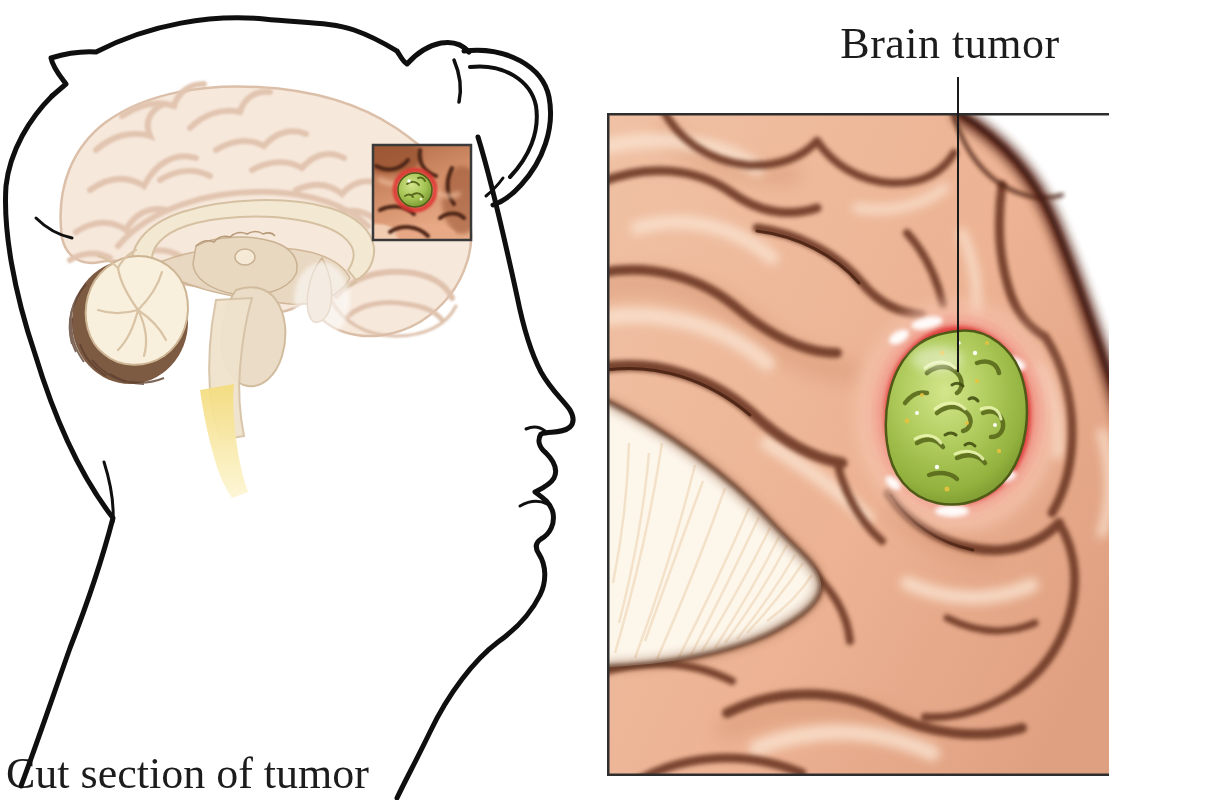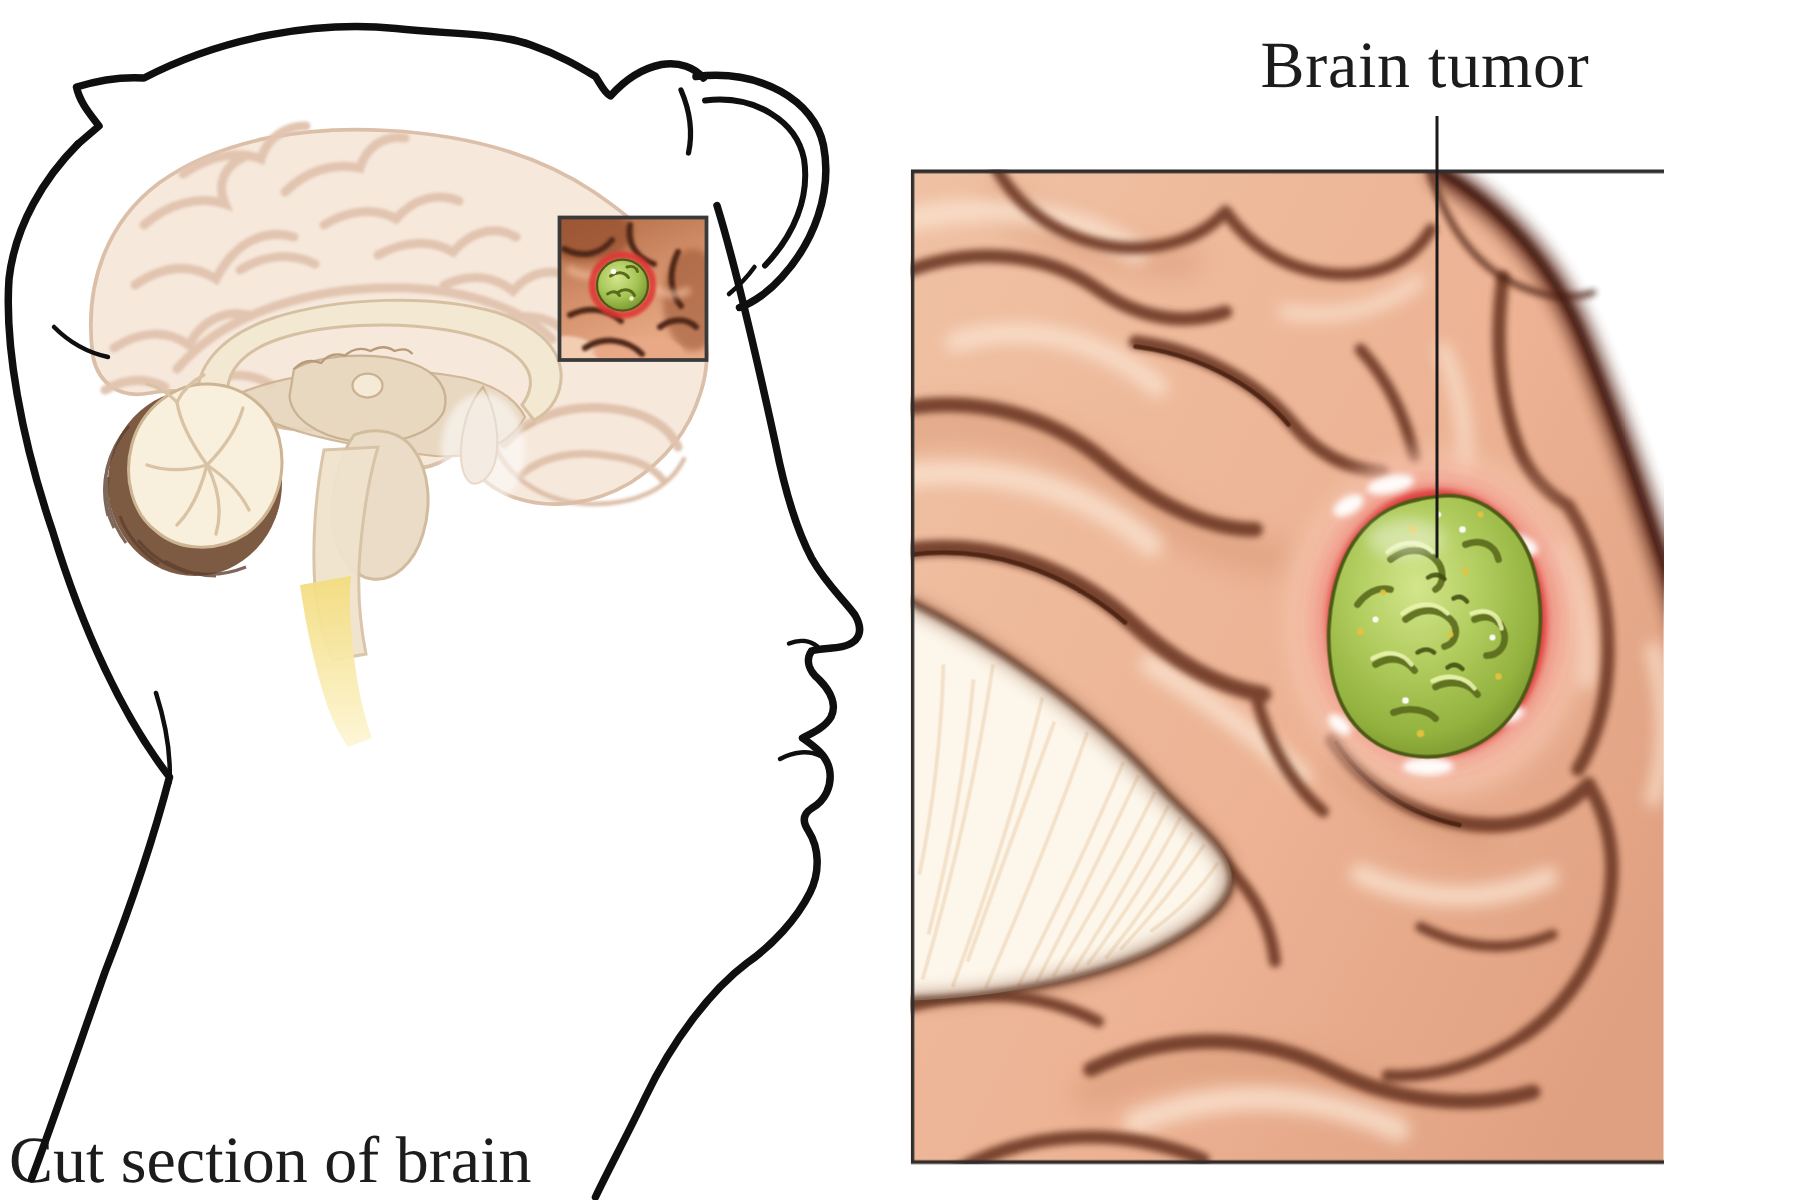--- a/index.html
+++ b/index.html
@@ -341,14 +341,14 @@
               <circle cx="352" cy="230" r="1.8"></circle>
         </g>
       </g>
     </g>
     <rect x="1.25" y="1.25" width="591.5" height="660.5" fill="none" stroke="#2e2e2e" stroke-width="2.5"></rect>
   </svg>
   </div>
 
   <div id="tumor-label" class="abs">Brain tumor</div>
   <div id="leader-line" class="abs"></div>
-  <div id="left-caption" class="abs">Cut section of brain</div>
+  <div id="left-caption" class="abs">Cut section of tumor</div>
 </div>
 
 </body></html>

